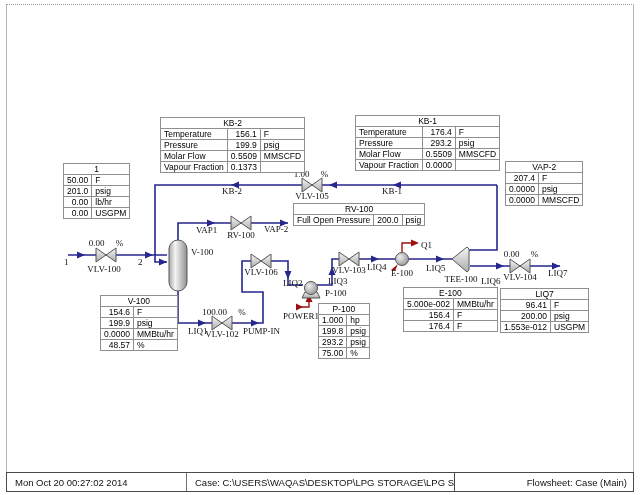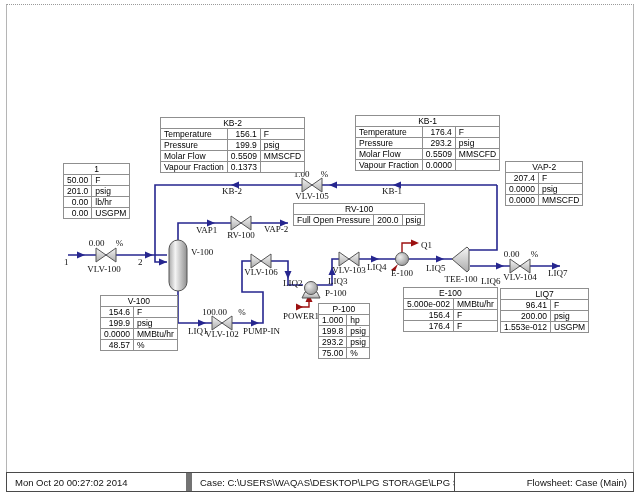--- a/index.html
+++ b/index.html
@@ -24,21 +24,21 @@
           font-family:"Liberation Sans",sans-serif;font-size:8.5px;color:#000;}
   .ptable td{border:1px solid #8f8f8f;padding:0 3px;height:10px;line-height:10px;white-space:nowrap;}
   .ptable .hdr{text-align:center;}
   .ptable .c-label{text-align:left;}
   .ptable .c-value{text-align:right;}
   .ptable .c-unit{text-align:left;}
   #statusbar{position:absolute;left:6px;top:472px;width:626px;height:18px;
              border:1px solid #4a4a4a;display:flex;align-items:center;
              font-size:9.5px;color:#111;background:#fff;}
   #statusbar .cell{height:100%;display:flex;align-items:center;white-space:nowrap;overflow:hidden;}
-  #sb-date{width:171px;padding-left:8px;border-right:6px solid #737373;}
+  #sb-date{width:171px;padding-left:8px;border-right:1px solid #737373;}
   #sb-case{flex:1;padding-left:8px;border-right:1px solid #4a4a4a;}
   #sb-fs{width:172px;justify-content:flex-end;padding-right:6px;}
 </style>
 </head>
 <body>
 
 <div id="stage">
   <div id="frame"></div>
 
   <svg id="pfd-svg" viewBox="0 0 640 495">

